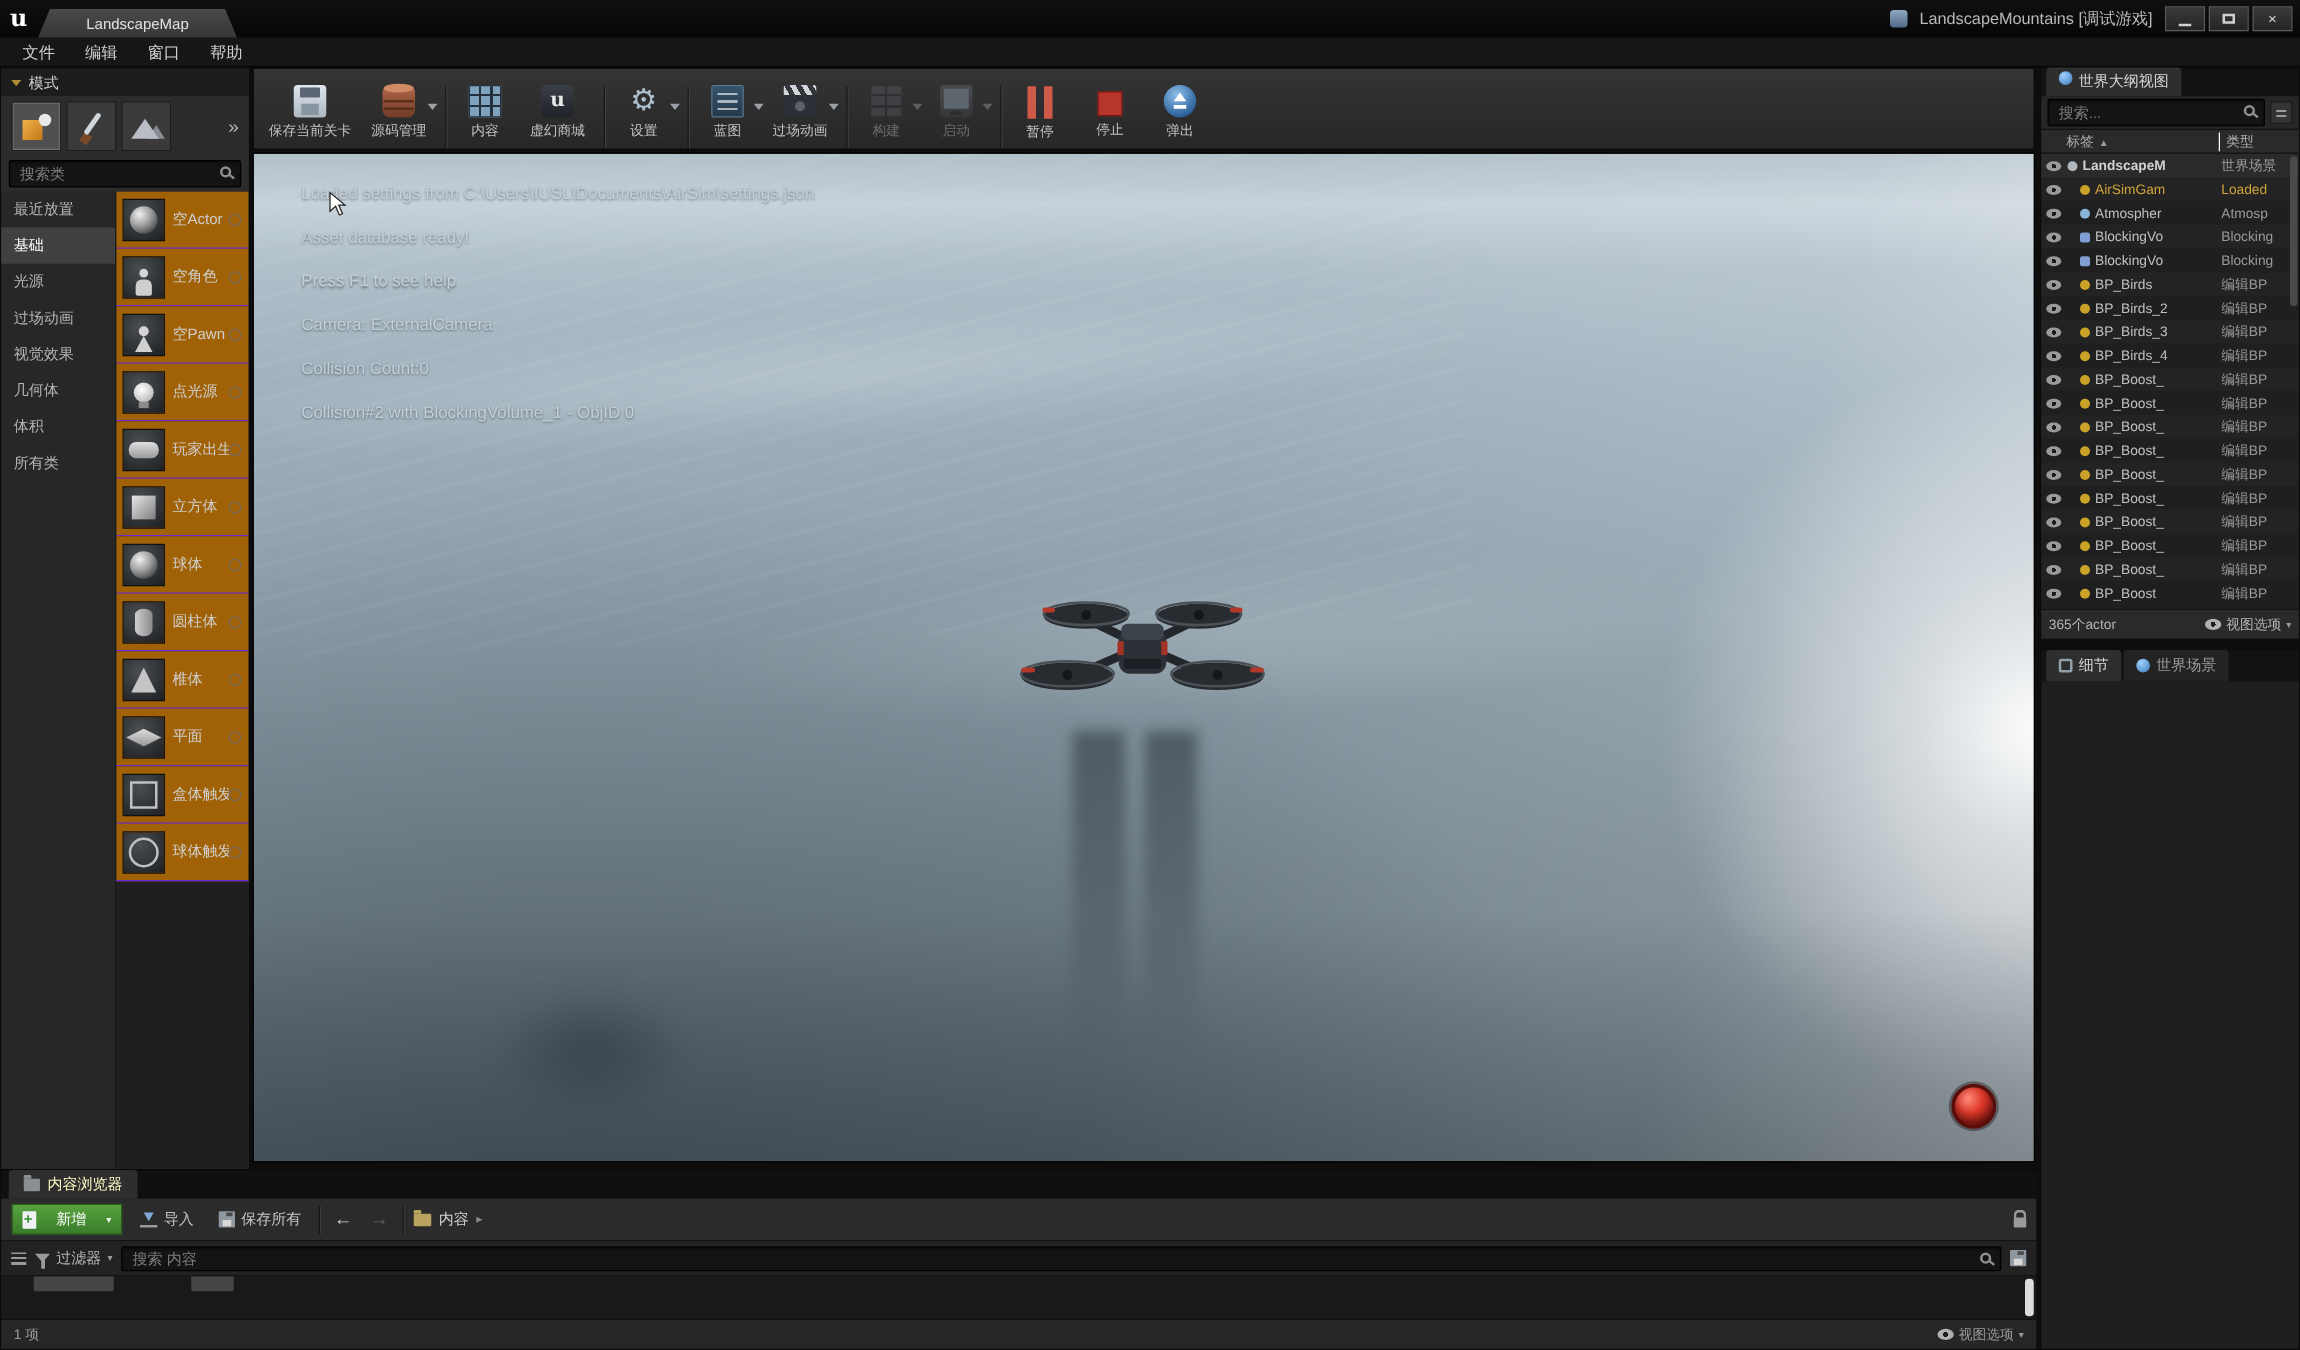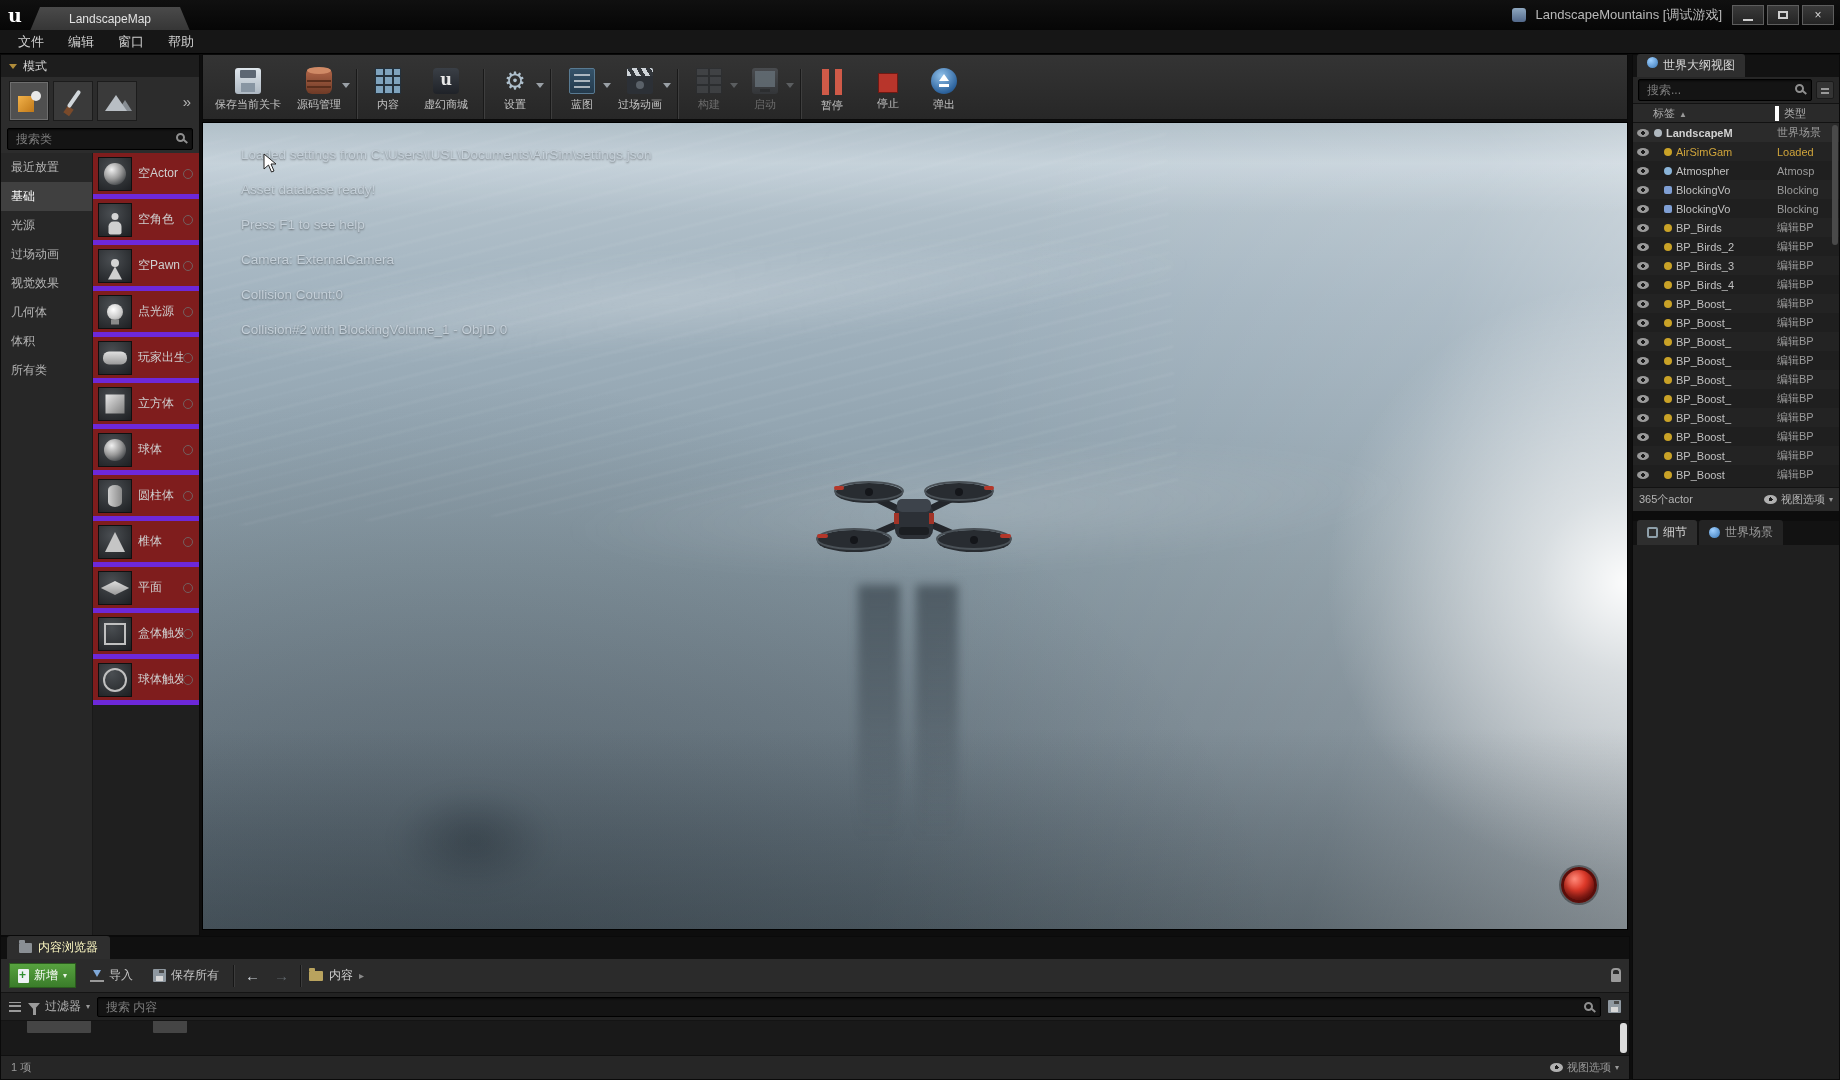--- a/index.html
+++ b/index.html
@@ -74,21 +74,21 @@
   .search-wrap{position:relative;height:22px}
   .search-input{width:100%;height:100%;background:#141414;border:1px solid #000;box-shadow:inset 0 1px 2px rgba(0,0,0,.6);color:#cccccc;font-size:12px;padding:0 24px 0 8px;border-radius:2px;font-family:inherit}
   .search-input::placeholder{color:#7c7c7c}
   .ico-mag{position:absolute;right:8px;top:5px;width:9px;height:9px;border:2px solid #8f8f8f;border-radius:50%}
   .ico-mag::after{content:"";position:absolute;width:6px;height:2px;background:#8f8f8f;right:-5px;bottom:-2px;transform:rotate(40deg)}
   .modes-body{flex:1;display:flex;overflow:hidden}
   .cat-col{width:92px;background:#272727;border-right:1px solid #191919}
   .cat{height:29px;line-height:29px;padding-left:10px;font-size:12px;color:#b5b5b5;white-space:nowrap;overflow:hidden}
   .cat.selected{background:#404040;color:#ffffff}
   .item-col{flex:1;background:#1f1f1f;overflow:hidden}
-  .item{height:46px;display:flex;align-items:center;border-bottom:5px solid #6d28d9;background:#7f1d1d}
+  .item{height:46px;display:flex;align-items:center;border-bottom:1px solid #6d28d9;background:#a16207}
   .thumb{width:34px;height:34px;margin:0 6px 0 5px;background:radial-gradient(circle at 40% 30%,#4a4e52,#1d1f22);border:1px solid #101010;position:relative;flex:none}
   .thumb::after,.thumb::before{position:absolute;left:50%;top:50%;transform:translate(-50%,-50%)}
   .thumb.sphere::after{content:"";width:22px;height:22px;border-radius:50%;background:radial-gradient(circle at 35% 30%,#f0f0f0,#9a9a9a 45%,#44474a 80%)}
   .thumb.figure::before{content:"";width:7px;height:7px;border-radius:50%;background:#d5d5d5;top:9px;transform:translateX(-50%)}
   .thumb.figure::after{content:"";width:13px;height:13px;background:#cfcfcf;border-radius:5px 5px 2px 2px;top:24px}
   .thumb.pawn::before{content:"";width:8px;height:8px;border-radius:50%;background:#d5d5d5;top:9px;transform:translateX(-50%)}
   .thumb.pawn::after{content:"";border-left:7px solid transparent;border-right:7px solid transparent;border-bottom:13px solid #cfcfcf;top:23px}
   .thumb.bulb::after{content:"";width:16px;height:16px;border-radius:50%;background:radial-gradient(circle at 40% 35%,#ffffff,#c9c9c9 60%,#8a8a8a)}
   .thumb.bulb::before{content:"";width:8px;height:5px;background:#8a8a8a;top:26px;z-index:1}
   .thumb.gamepad::after{content:"";width:24px;height:13px;border-radius:6px;background:linear-gradient(#e0e0e0,#9a9a9a)}
@@ -125,21 +125,21 @@
   .outliner{height:456px;display:flex;flex-direction:column}
   .o-tabrow{height:22px;background:#121212;display:flex;align-items:flex-end}
   .o-tab{background:#2e2e2e;border-radius:3px 3px 0 0;padding:3px 10px;font-size:12px;color:#d5d5d5;display:flex;align-items:flex-start;gap:5px;margin-left:4px}
   .ico-globe-sm{width:11px;height:11px;border-radius:50%;background:radial-gradient(circle at 35% 30%,#9fd0ff,#3a78b8)}
   .o-search{height:26px;background:#262626;display:flex;align-items:center;gap:4px;padding:2px 5px}
   .o-search .search-wrap{flex:1}
   .mini-btn{width:18px;height:18px;background:#343434;border:1px solid #1a1a1a;border-radius:2px;position:relative}
   .mini-btn::after{content:"";position:absolute;inset:4px;background:repeating-linear-gradient(0deg,#9a9a9a 0 2px,transparent 2px 4px)}
   .o-cols{height:20px;background:#2a2a2a;border-top:1px solid #121212;border-bottom:1px solid #121212;display:flex;align-items:center;font-size:11px;color:#b0b0b0}
   .o-col-label{flex:1;padding-left:20px}
-  .o-col-type{width:64px;border-left:4px solid #ffffff;padding-left:5px}
+  .o-col-type{width:64px;border-left:1px solid #ffffff;padding-left:5px}
   .sort-arrow{font-size:8px;color:#9a9a9a;margin-left:4px}
   .o-rows{flex:1;background:#1f1f1f;overflow:hidden;position:relative}
   .o-row{height:19px;display:flex;align-items:center;font-size:11px;color:#c0c0c0;background:#1f1f1f}
   .o-row:nth-child(even){background:#232323}
   .o-row.root{background:#2b2b2b}
   .o-row.root .o-label{font-weight:bold;color:#d2d2d2}
   .o-row.gold .o-label,.o-row.gold .o-type{color:#cfa43b}
   .o-eye{width:12px;height:8px;border-radius:50%;background:radial-gradient(circle,#1c1c1c 0 1.8px,#9a9a9a 1.8px);margin:0 3px 0 4px;flex:none}
   .o-dot{width:8px;height:8px;border-radius:2px;margin:0 4px 0 12px;flex:none;background:#c9a227}
   .o-row.root .o-dot{margin-left:2px}
@@ -164,21 +164,21 @@
   .d-body{flex:1;background:#242424;border-top:1px solid #000}
   .d-hint{padding:42px 12px;font-size:12px;color:#9a9a9a}
 
   
   .cb{position:absolute;top:936px;left:0;width:1630px;height:144px;background:#1b1b1b;border:1px solid #0a0a0a;display:flex;flex-direction:column}
   .cb-tabrow{height:22px;background:#101010;display:flex;align-items:flex-end}
   .cb-tab{background:#2e2e2e;border-radius:3px 3px 0 0;padding:3px 12px;font-size:12px;color:#fef9c3;display:flex;align-items:center;gap:6px;margin-left:6px}
   .ico-cbtab{width:13px;height:10px;background:#8a8f94;border-radius:1px;position:relative}
   .ico-cbtab::before{content:"";position:absolute;top:-3px;left:0;width:6px;height:3px;background:#8a8f94;border-radius:1px 1px 0 0}
   .cb-toolbar{height:34px;background:#2b2b2b;border-bottom:1px solid #141414;display:flex;align-items:center;gap:8px;padding:0 8px}
-  .btn-addnew{display:flex;align-items:center;gap:5px;background:linear-gradient(#57a33f,#3a7c2a);border:1px solid #2a5a1e;border-radius:0;color:#fff;font-size:12px;padding:3px 8px}
+  .btn-addnew{display:flex;align-items:center;gap:16px;background:linear-gradient(#57a33f,#3a7c2a);border:1px solid #2a5a1e;border-radius:0;color:#fff;font-size:12px;padding:3px 8px}
   .ico-addfile{width:11px;height:14px;background:#eef2f5;border-radius:1px;position:relative}
   .ico-addfile::after{content:"+";position:absolute;left:1px;top:-1px;color:#2f8f2f;font-weight:bold;font-size:12px}
   .caret-w{font-size:8px;color:#eaf5e6}
   .btn-flat{display:flex;align-items:center;gap:5px;color:#c5c5c5;font-size:12px;padding:3px 6px}
   .ico-import{width:14px;height:13px;position:relative}
   .ico-import::before{content:"";position:absolute;left:3px;top:1px;border-left:4px solid transparent;border-right:4px solid transparent;border-top:7px solid #7fa8d8}
   .ico-import::after{content:"";position:absolute;left:0;bottom:0;width:14px;height:2px;background:#9a9a9a}
   .ico-floppy{width:13px;height:13px;background:#8f98a0;border-radius:1px;position:relative}
   .ico-floppy::before{content:"";position:absolute;bottom:1px;left:3px;width:7px;height:5px;background:#d8d8d8}
   .ico-floppy::after{content:"";position:absolute;top:1px;right:2px;width:5px;height:3px;background:#4a4a4a}

